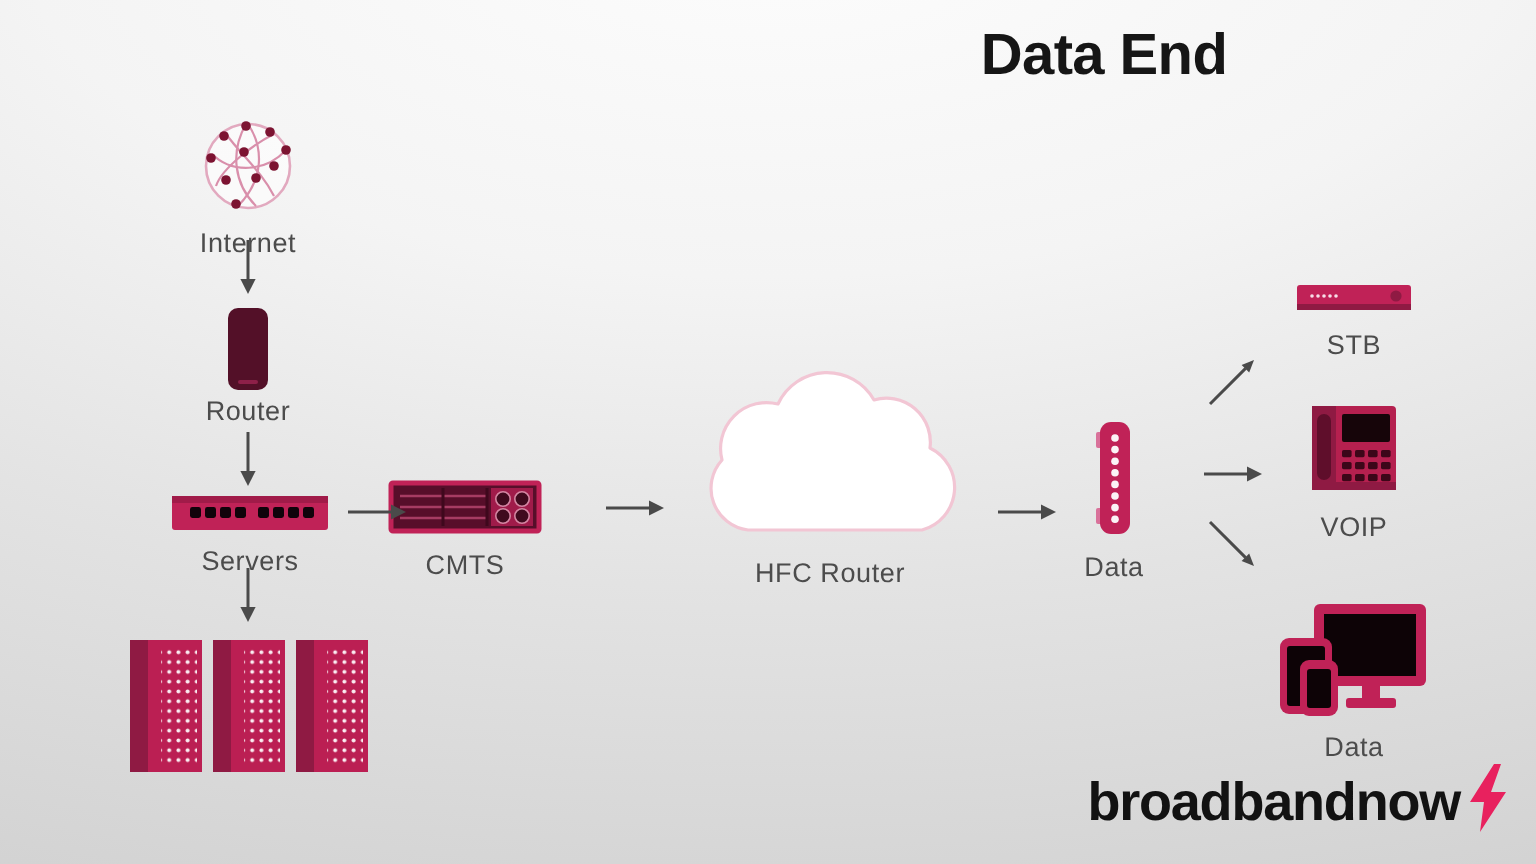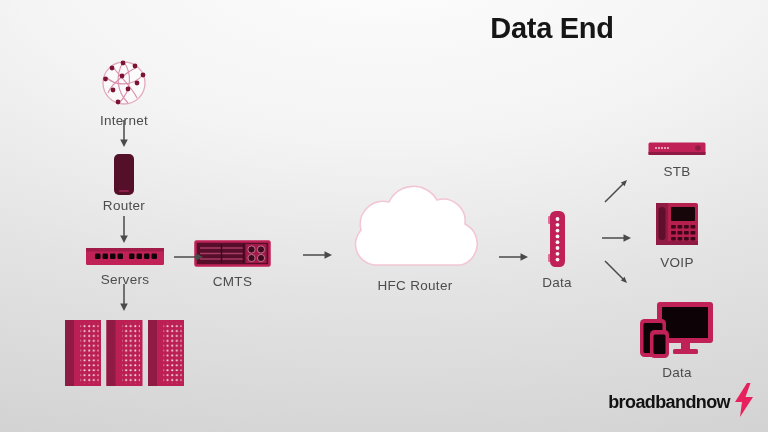--- a/index.html
+++ b/index.html
@@ -13,21 +13,21 @@
     font-size:29px;font-weight:800;color:#161616;letter-spacing:-0.3px;
   }
   .title-head{left:150px;}
   .title-user{left:449px;}
   .node{position:absolute;display:flex;flex-direction:column;align-items:center;}
   .node-label{margin-top:3px;font-size:13.5px;color:#4c4c4c;letter-spacing:0.3px;white-space:nowrap;}
   .arrow{position:absolute;}
   .router-body{width:20px;height:41px;background:#531028;border-radius:5px;position:relative;}
   .router-body .led{position:absolute;bottom:3px;left:5px;width:10px;height:2px;background:#8e2049;border-radius:1px;}
   .logo{position:absolute;right:13px;bottom:11px;display:flex;align-items:center;}
-  .logo-text{font-size:18px;color:#121212;letter-spacing:-0.6px;line-height:1;}
+  .logo-text{font-size:27px;color:#121212;letter-spacing:-0.6px;line-height:1;}
   .logo-regular{font-weight:600;}
   .logo-bold{font-weight:800;}
   .logo-bolt{margin-left:3px;}
 </style>
 </head>
 <body>
 
 <div class="stage">
 
   <div class="title title-user">Data End</div>

